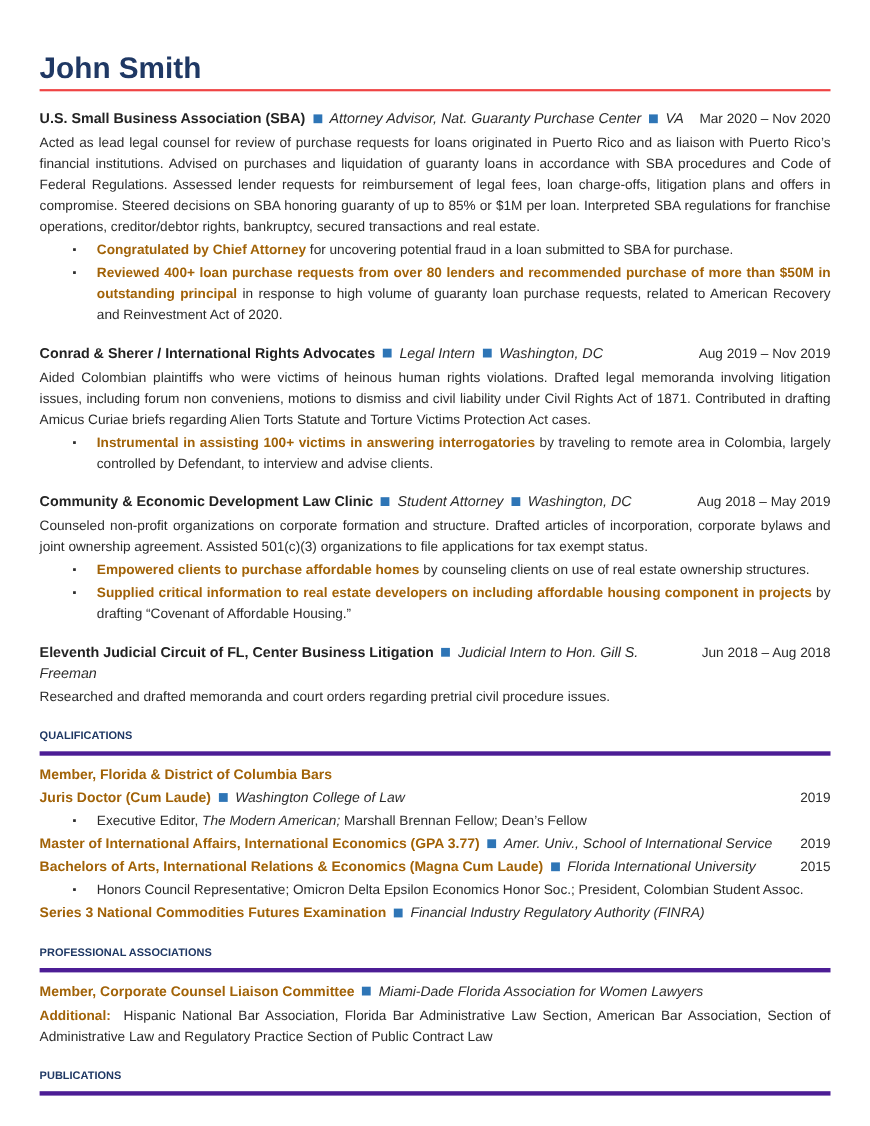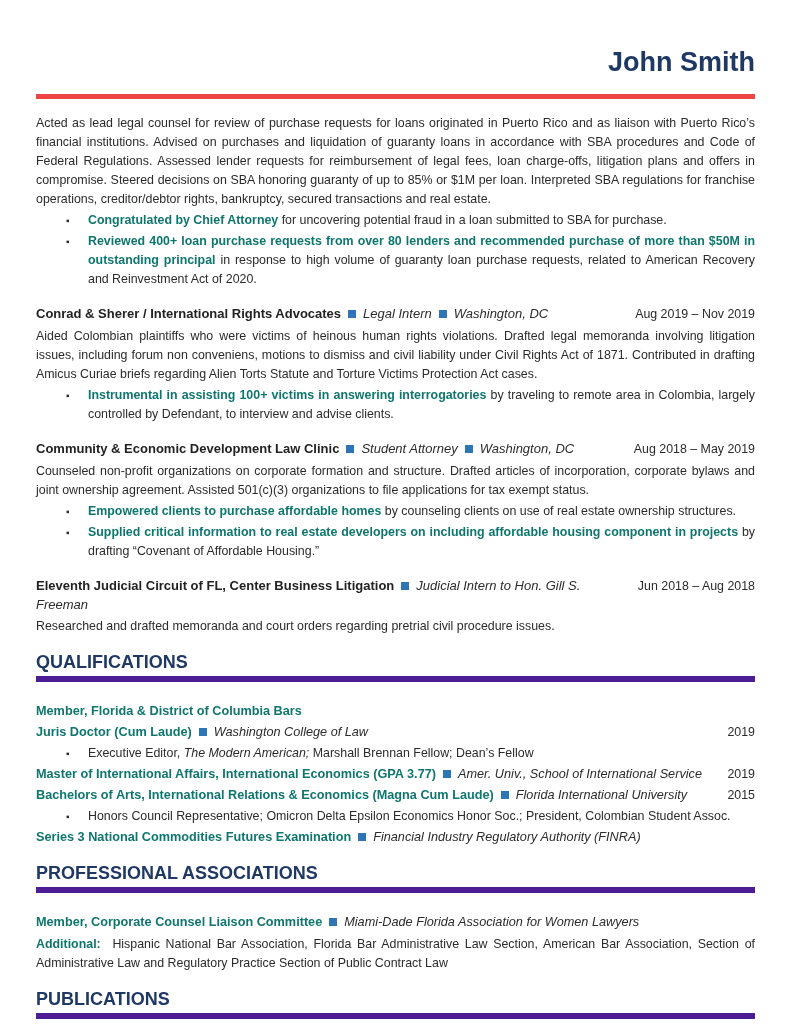--- a/index.html
+++ b/index.html
@@ -5,53 +5,57 @@
   * { margin:0; padding:0; box-sizing:border-box; }
   html,body { background:#ffffff; }
   body {
     width:791px; min-height:1024px; margin:0 auto;
     font-family:"Liberation Sans", sans-serif;
     color:#2b2b2b; font-size:12.4px; line-height:19px;
     padding:46px 36px 0 36px;
   }
   .name {
     font-size:27px; line-height:32px; font-weight:700; color:#1f3864;
-    padding-bottom:16px; border-bottom:5px solid #ef4444;text-align:right;
+    padding-bottom:3px; border-bottom:2px solid #ef4444;
   }
   .entry { margin-top:15px; }
   .entry-head { display:flex; justify-content:space-between; align-items:baseline; }
   .entry-head .left { font-size:13px; }
   .org { font-weight:700; color:#222; }
   .it { font-style:italic; }
-  .bd { font-weight:700; color:#0f766e; }
+  .bd { font-weight:700; color:#a16207; }
   .date { font-size:12.4px; white-space:nowrap; padding-left:10px; }
   .sq { display:inline-block; width:8px; height:8px; background:#2e75b6; margin:0 7px; }
   .para { text-align:justify; margin-top:3px; }
   .bullet {
     position:relative; padding-left:52px; text-align:justify; margin-top:2px;
   }
   .bullet::before {
     content:"▪"; position:absolute; left:30px; top:0; font-size:10px;
   }
   .section-title {
-    font-size:18px; font-weight:700; color:#1f3864;
-    margin-top:17px; padding-bottom:4px; border-bottom:6px solid #4c1d95;
-    margin-bottom:20px;
+    font-size:10px; font-weight:700; color:#1f3864;
+    margin-top:17px; padding-bottom:4px; border-bottom:4px solid #4c1d95;
+    margin-bottom:8px;
   }
   .qrow { display:flex; justify-content:space-between; align-items:baseline; margin-top:2px; }
   .qrow .qleft { font-size:12.7px; }
   .qyear { white-space:nowrap; padding-left:10px; }
   .pub { position:relative; text-align:justify; margin-top:2px; padding-right:2px; }
 </style>
 </head>
 <body>
 
 <h1 class="name">John Smith</h1>
 
 <div class="entry">
+  <div class="entry-head">
+    <span class="left"><span class="org">U.S. Small Business Association (SBA)</span><span class="sq"></span><span class="it">Attorney Advisor, Nat. Guaranty Purchase Center</span><span class="sq"></span><span class="it">VA</span></span>
+    <span class="date">Mar 2020 – Nov 2020</span>
+  </div>
   <div class="para">Acted as lead legal counsel for review of purchase requests for loans originated in Puerto Rico and as liaison with Puerto Rico’s financial institutions. Advised on purchases and liquidation of guaranty loans in accordance with SBA procedures and Code of Federal Regulations. Assessed lender requests for reimbursement of legal fees, loan charge-offs, litigation plans and offers in compromise. Steered decisions on SBA honoring guaranty of up to 85% or $1M per loan. Interpreted SBA regulations for franchise operations, creditor/debtor rights, bankruptcy, secured transactions and real estate.</div>
   <div class="bullet"><span class="bd">Congratulated by Chief Attorney</span><span> for uncovering potential fraud in a loan submitted to SBA for purchase.</span></div>
   <div class="bullet"><span class="bd">Reviewed 400+ loan purchase requests from over 80 lenders and recommended purchase of more than $50M in outstanding principal</span><span> in response to high volume of guaranty loan purchase requests, related to American Recovery and Reinvestment Act of 2020.</span></div>
 </div>
 
 <div class="entry">
   <div class="entry-head">
     <span class="left"><span class="org">Conrad &amp; Sherer / International Rights Advocates</span><span class="sq"></span><span class="it">Legal Intern</span><span class="sq"></span><span class="it">Washington, DC</span></span>
     <span class="date">Aug 2019 – Nov 2019</span>
   </div>

